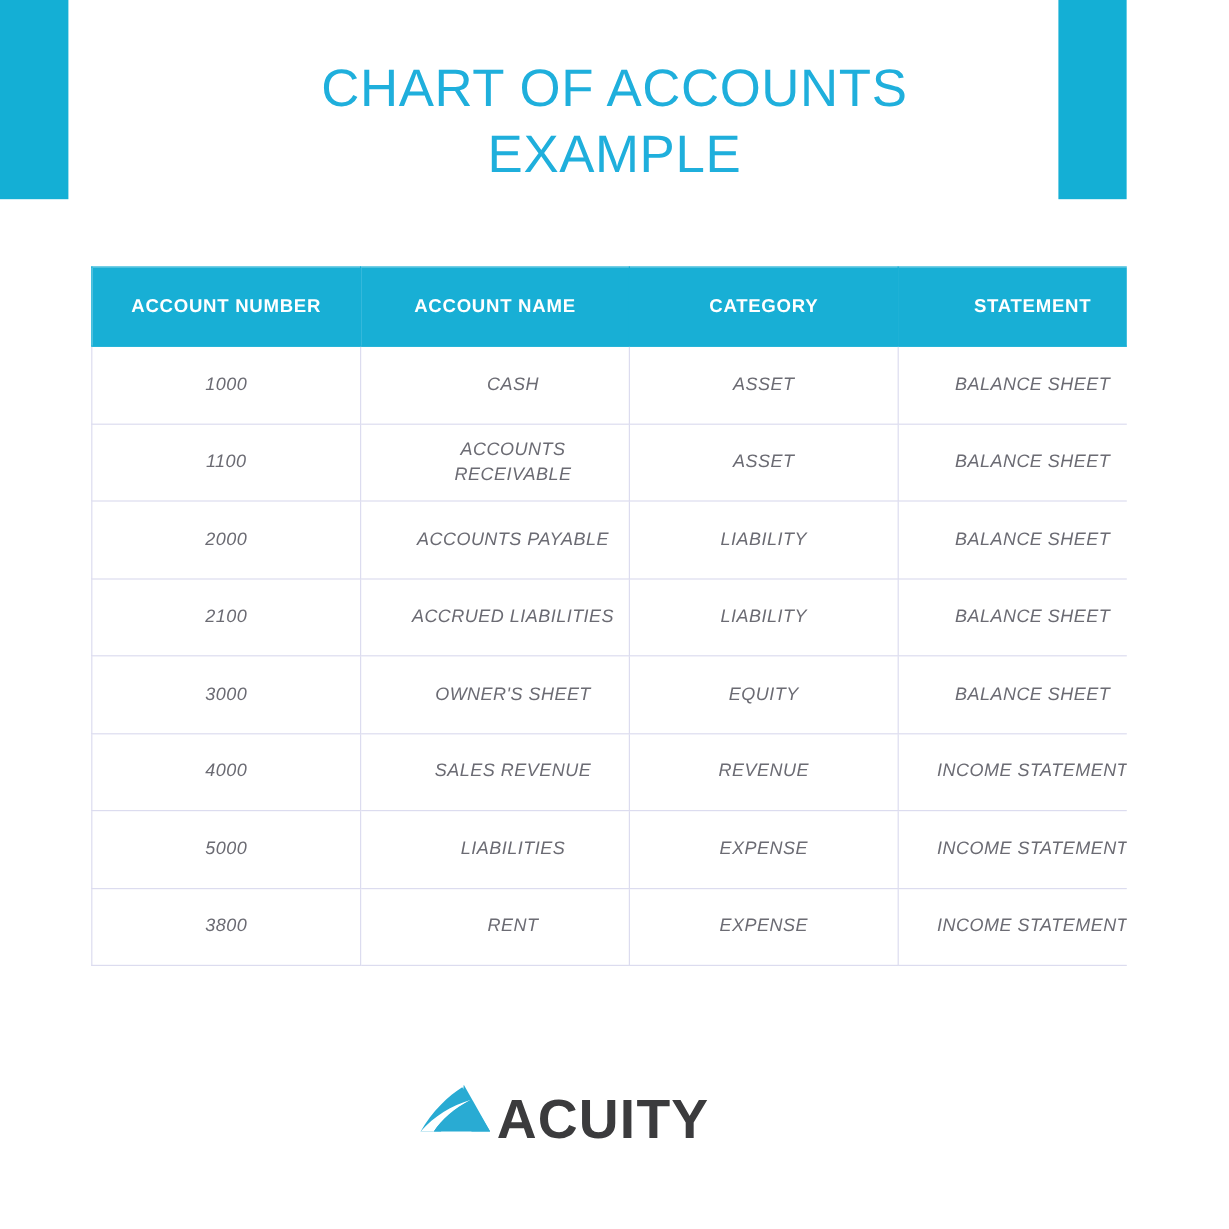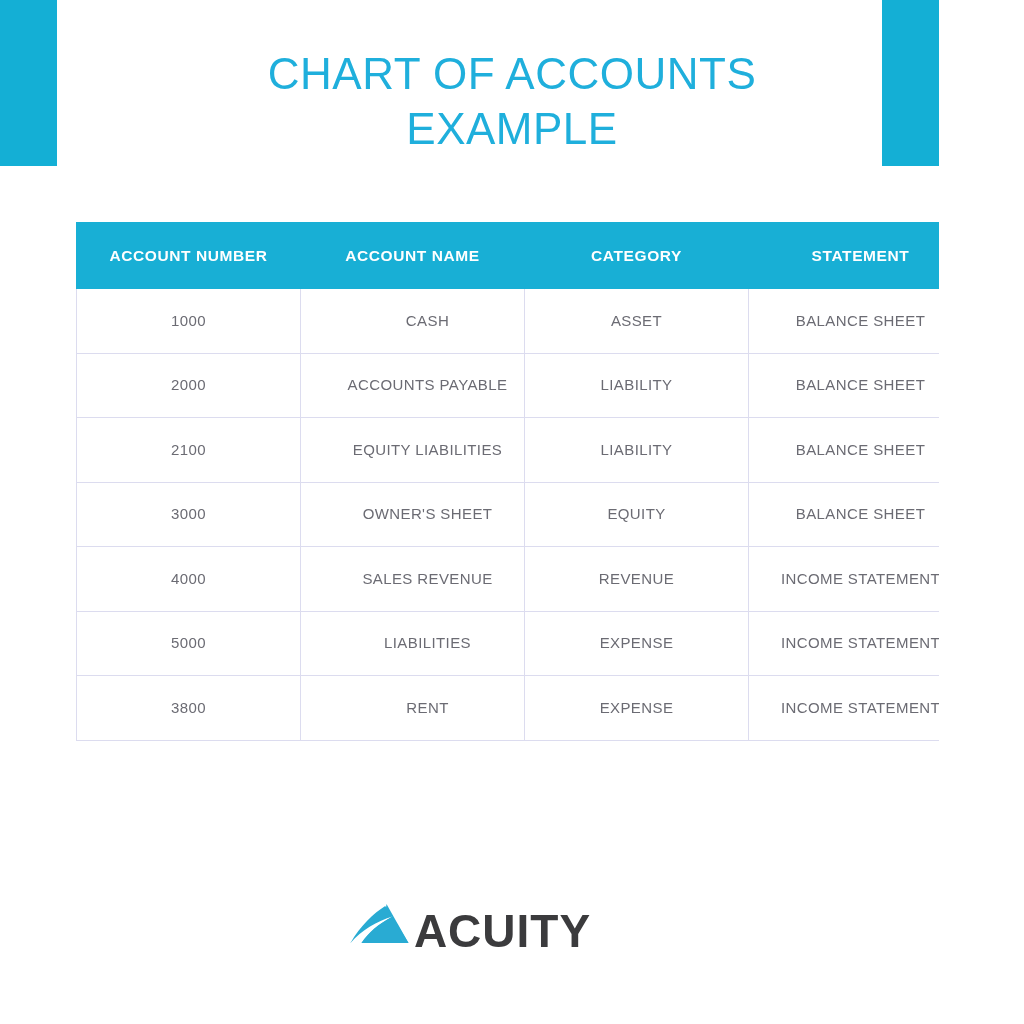--- a/index.html
+++ b/index.html
@@ -81,20 +81,21 @@
     padding: 6px 10px;
     text-align: center;
     vertical-align: middle;
     color: #6B6B73;
     font-size: 15px;
     letter-spacing: 0.4px;
     line-height: 1.45;
     border: 1px solid #DCDCEF;
     box-sizing: border-box;
     background: #ffffff;
+    font-style: italic;
   }
   table.coa tbody td.wrapped { white-space: pre-line; padding-left: 40px; }
 
   
   .logo {
     position: absolute;
     left: 0;
     right: 0;
     top: 902px;
     display: flex;
@@ -140,28 +141,35 @@
         </tr>
       </thead>
       <tbody>
         <tr>
           <td>1000</td>
           <td class="wrapped">CASH</td>
           <td>ASSET</td>
           <td>BALANCE SHEET</td>
         </tr>
         <tr>
+          <td>1100</td>
+          <td class="wrapped">ACCOUNTS
+RECEIVABLE</td>
+          <td>ASSET</td>
+          <td>BALANCE SHEET</td>
+        </tr>
+        <tr>
           <td>2000</td>
           <td class="wrapped">ACCOUNTS PAYABLE</td>
           <td>LIABILITY</td>
           <td>BALANCE SHEET</td>
         </tr>
         <tr>
           <td>2100</td>
-          <td class="wrapped">EQUITY LIABILITIES</td>
+          <td class="wrapped">ACCRUED LIABILITIES</td>
           <td>LIABILITY</td>
           <td>BALANCE SHEET</td>
         </tr>
         <tr>
           <td>3000</td>
           <td class="wrapped">OWNER'S SHEET</td>
           <td>EQUITY</td>
           <td>BALANCE SHEET</td>
         </tr>
         <tr>

